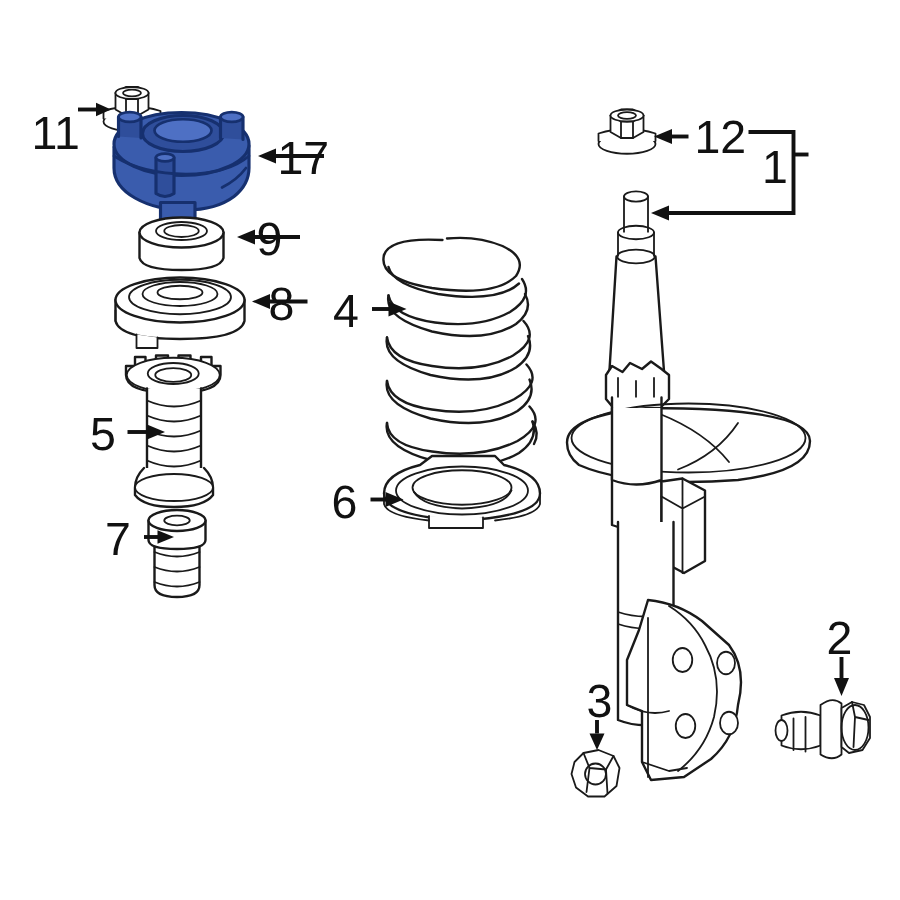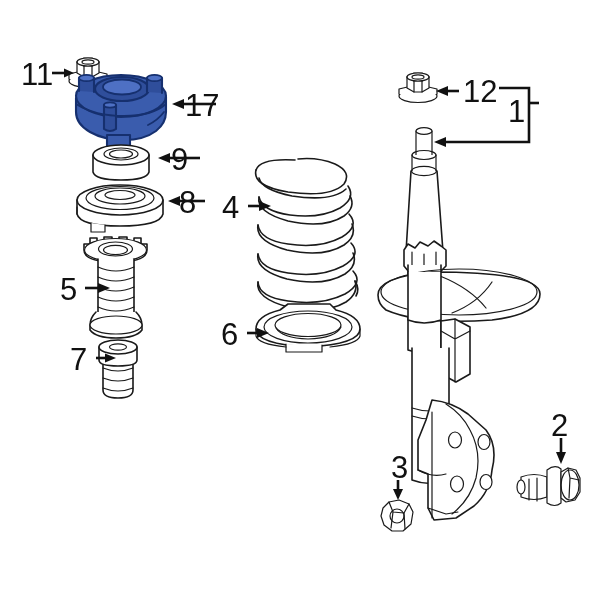--- a/index.html
+++ b/index.html
@@ -375,17 +375,17 @@
   <div class="callout" style="left:221px; top:319px;">6</div>
 
   <div class="callout" style="left:70px; top:344px;">7</div>
 
   <div class="callout" style="left:179px; top:187px;">8</div>
 
   <div class="callout" style="left:171px; top:144px;">9</div>
 
   <div class="callout" style="left:185px; top:90px;">17</div>
 
-  <div class="callout" style="left:21px; top:59px;">11</div>
+  <div class="callout" style="left:21px; top:73px;">11</div>
 
   <div class="callout" style="left:463px; top:76px;">12</div>
 
 </div>
 
 </body></html>

